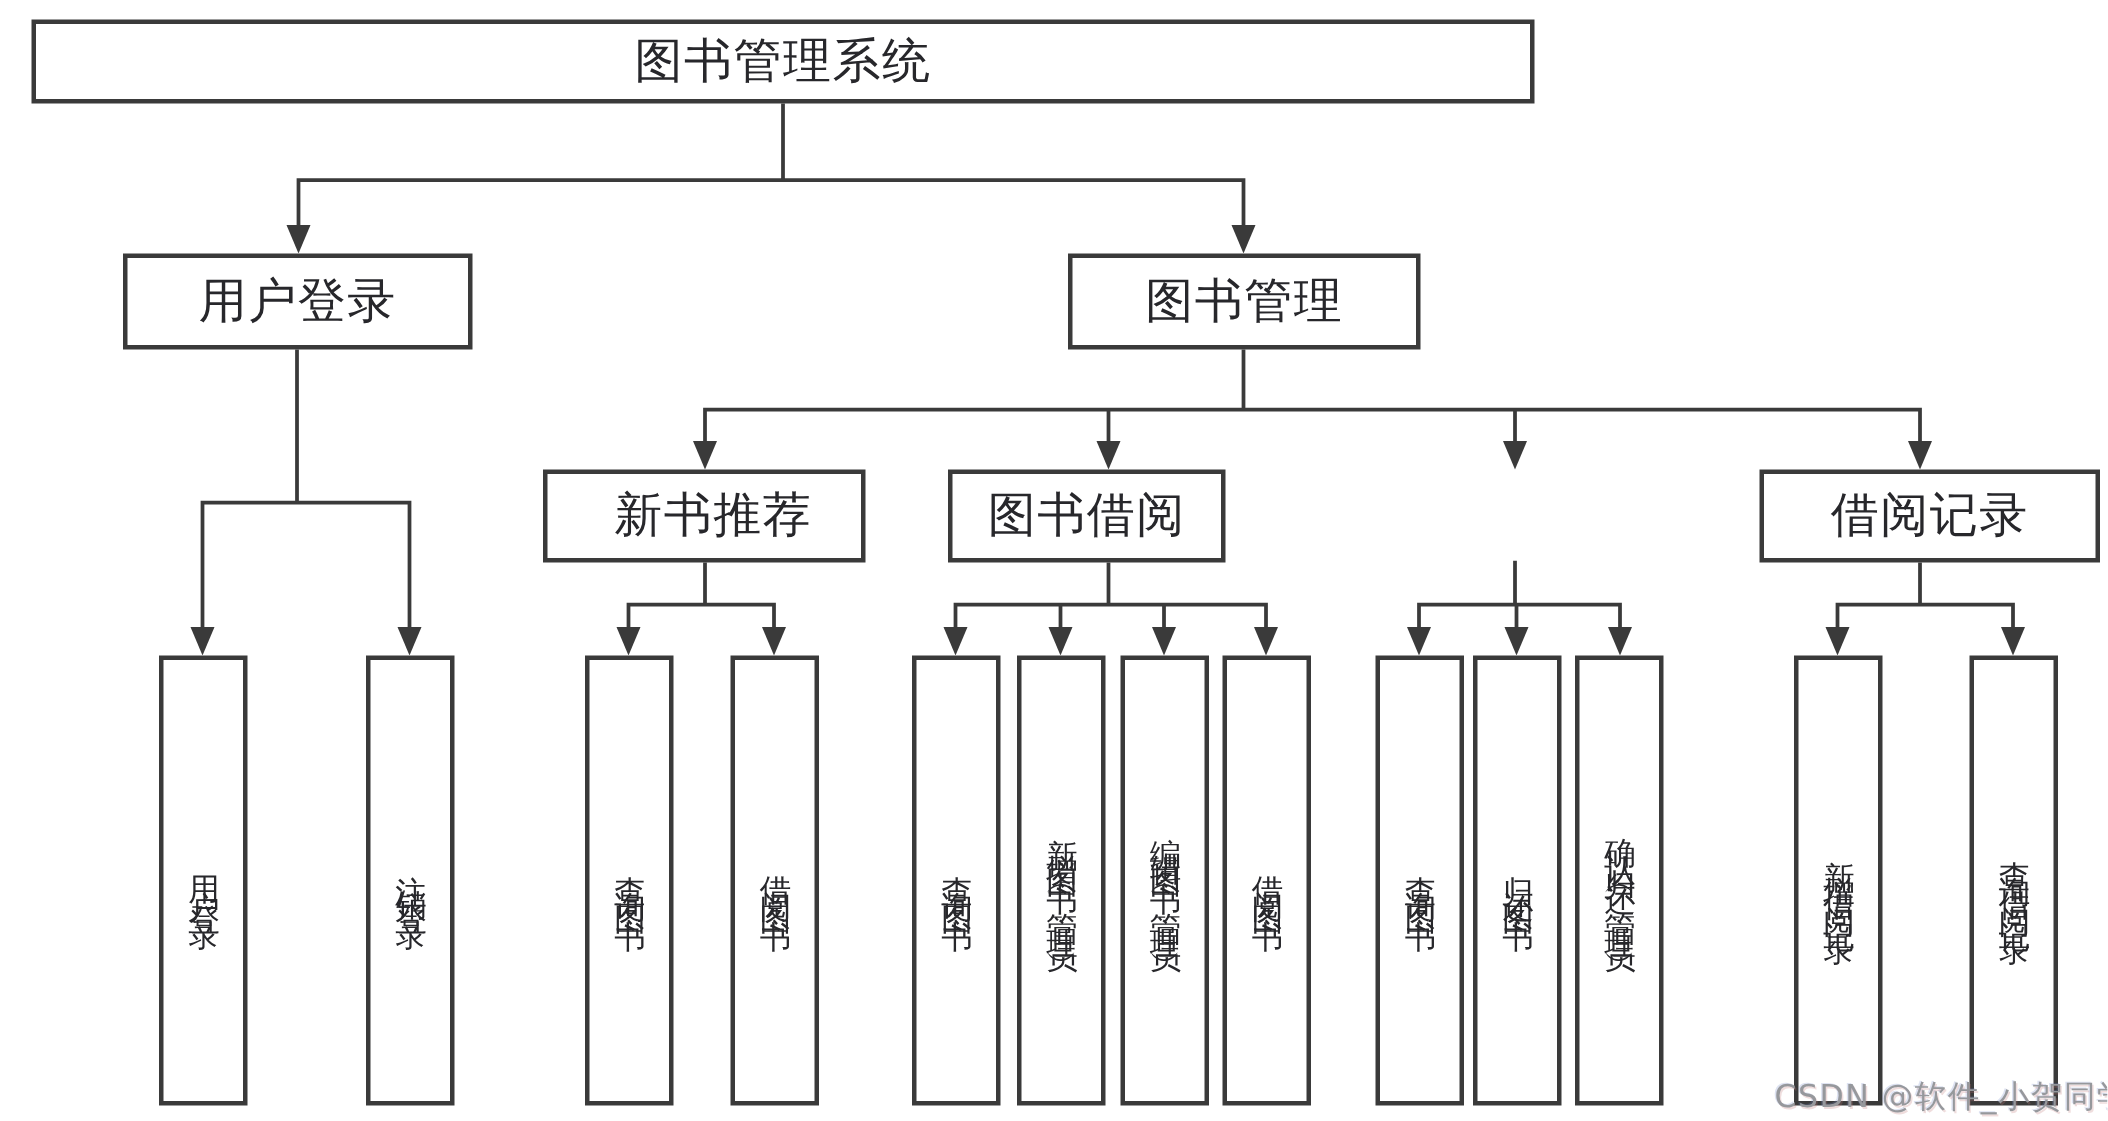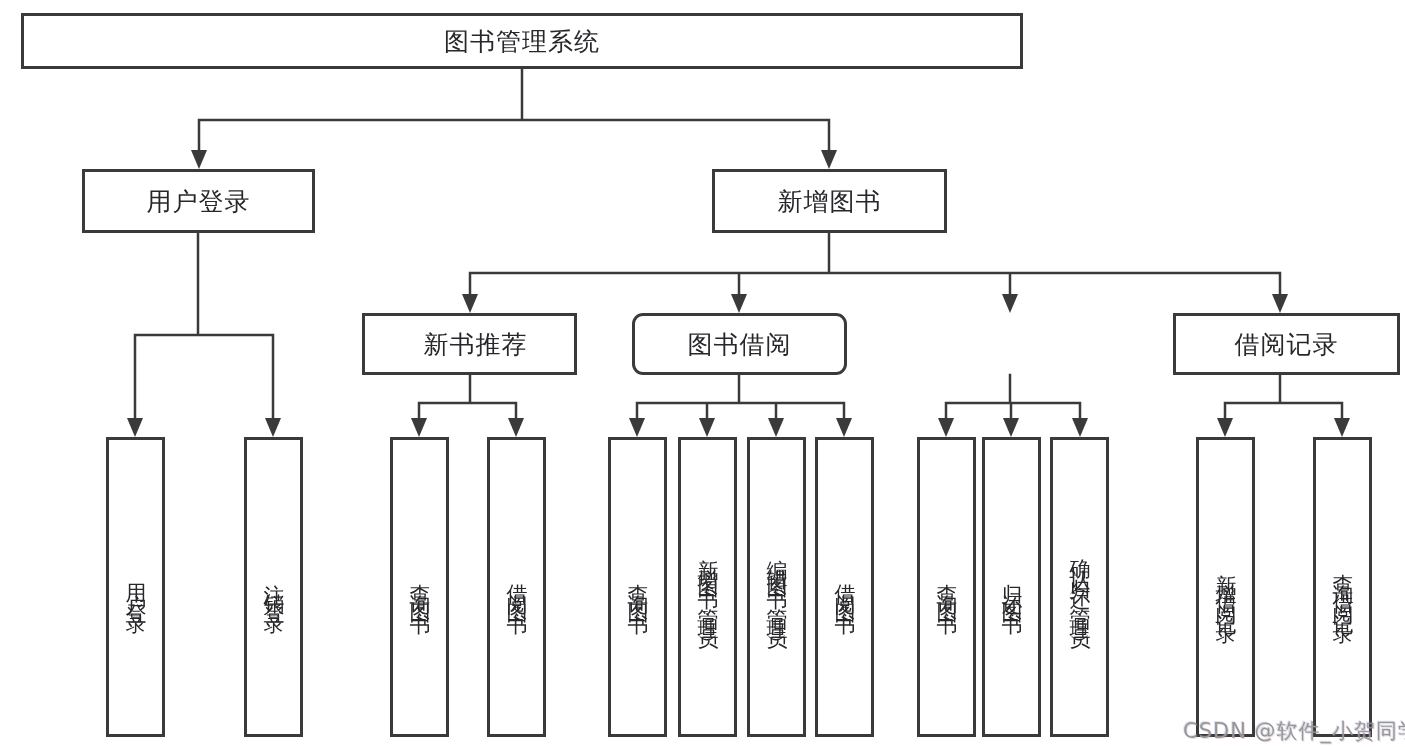--- a/index.html
+++ b/index.html
@@ -17,21 +17,21 @@
     width: 1405px; height: 747px;
   }
   .node {
     position: absolute;
     box-sizing: border-box;
     border: 3px solid #3a3a3a;
     background: #ffffff;
     display: flex;
     align-items: center;
     justify-content: center;
-    font-size: 25px;
+    font-size: 32px;
     letter-spacing: 1px;
     color: #27272b;
     white-space: nowrap;
   }
   .leaf {
     position: absolute;
     box-sizing: border-box;
     border: 3px solid #3a3a3a;
     background: #ffffff;
     top: 437px;
@@ -100,24 +100,24 @@
       <polygon points="1003,418 1019,418 1011,437"></polygon>
       <polygon points="1072,418 1088,418 1080,437"></polygon>
       <polygon points="1217,418 1233,418 1225,437"></polygon>
       <polygon points="1334,418 1350,418 1342,437"></polygon>
     </g>
   </svg>
 
   <div class="node" style="left:21px; top:13px; width:1002px; height:56px;">图书管理系统</div>
 
   <div class="node" style="left:82px; top:169px; width:233px; height:64px;">用户登录</div>
-  <div class="node" style="left:712px; top:169px; width:235px; height:64px;">新增图书</div>
+  <div class="node" style="left:712px; top:169px; width:235px; height:64px;">图书管理</div>
 
   <div class="node" style="left:362px; top:313px; width:215px; height:62px;padding-left:12px;">新书推荐</div>
-  <div class="node" style="left:632px; top:313px; width:215px; height:62px;border-radius:11px;">图书借阅</div>
+  <div class="node" style="left:632px; top:313px; width:185px; height:62px;">图书借阅</div>
   <div class="node" style="left:1173px; top:313px; width:227px; height:62px;">借阅记录</div>
 
   <div class="leaf" style="left:106px;">用户登录</div>
   <div class="leaf" style="left:244px;">注销登录</div>
 
   <div class="leaf" style="left:390px;">查询图书</div>
   <div class="leaf" style="left:487px;">借阅图书</div>
 
   <div class="leaf" style="left:608px;">查询图书</div>
   <div class="leaf" style="left:678px;">新增图书（管理员）</div>

